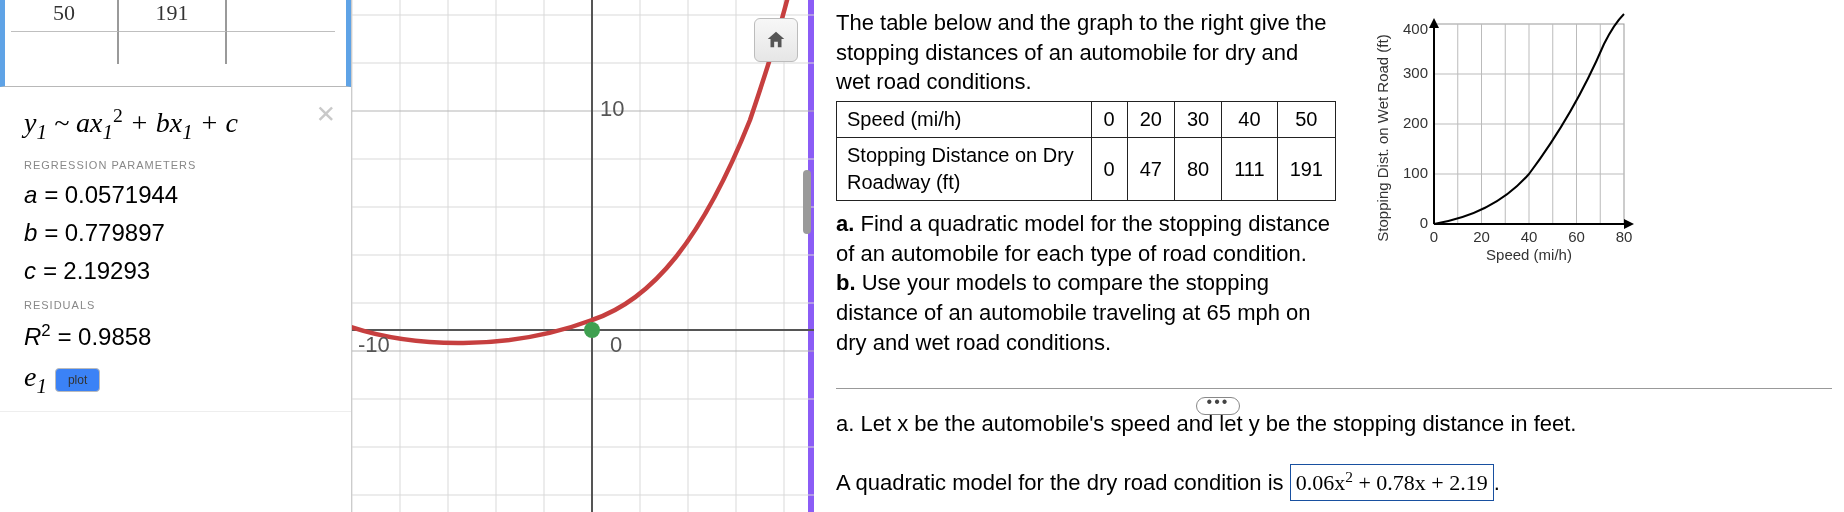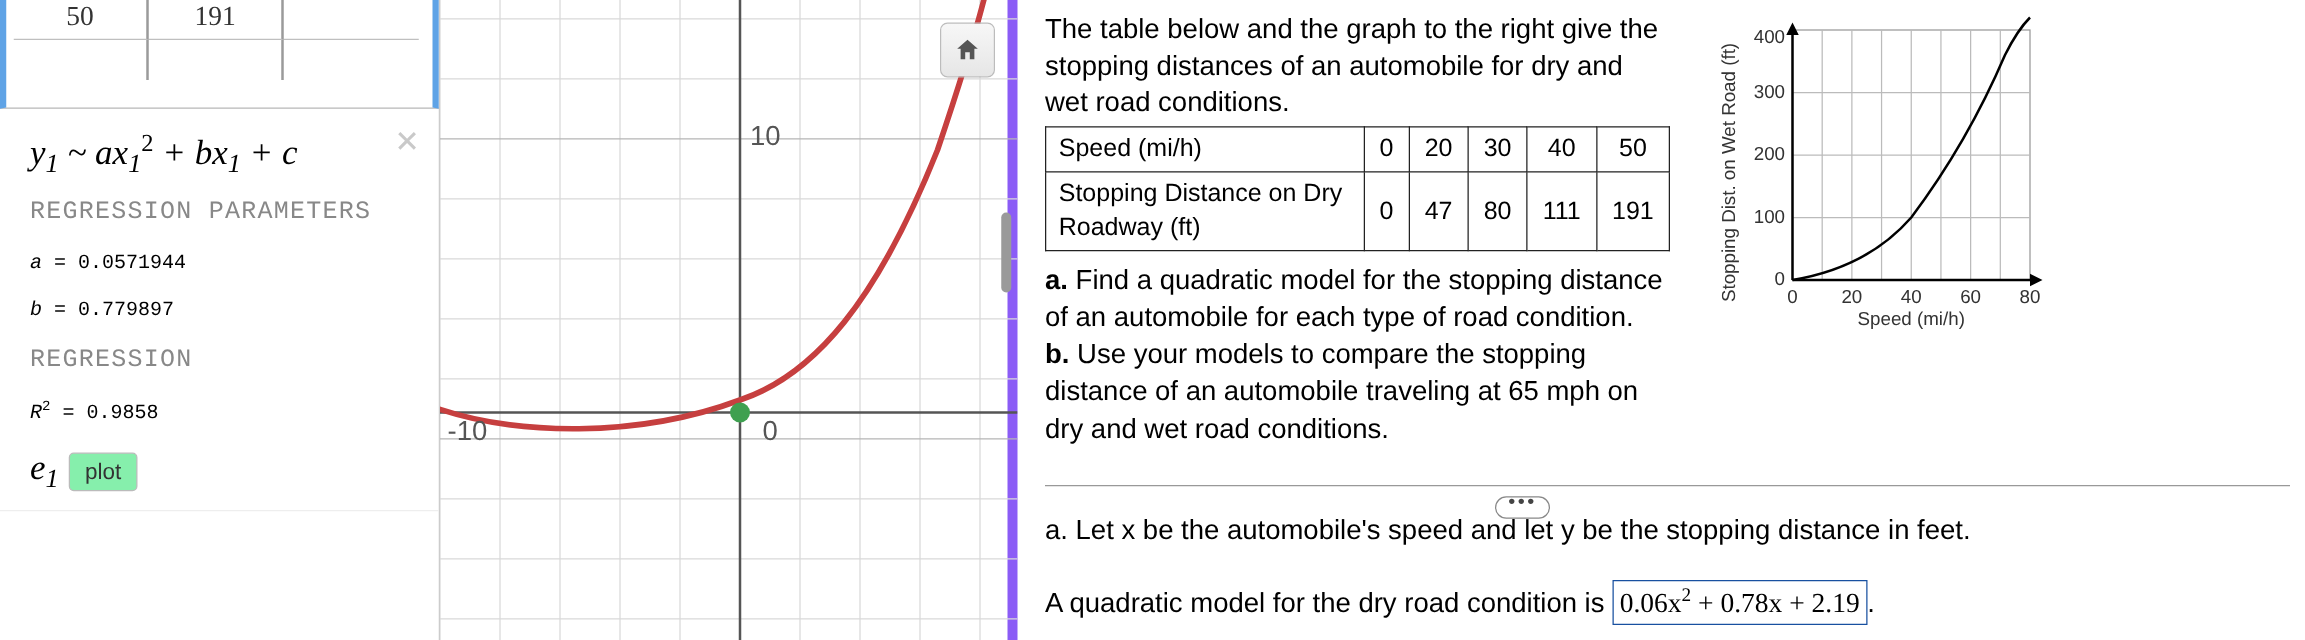--- a/index.html
+++ b/index.html
@@ -56,54 +56,54 @@
   }
   .close-x {
     position: absolute;
     right: 16px; top: 8px;
     font-size: 34px;
     font-weight: 700;
     color: #c9c9c9;
     cursor: pointer;
   }
   .section-label {
-    font-family: Liberation Mono, monospace;
+    font-family: Liberation Sans, sans-serif;
     font-style: normal;
-    font-size: 20px;
+    font-size: 11px;
     letter-spacing: 1px;
     color: #888;
     margin: 14px 0 6px 0;
   }
   .param-line, .stat-line {
-    font-family: Liberation Mono, monospace;
+    font-family: Liberation Sans, sans-serif;
     font-style: italic;
-    font-size: 16px;
-    margin: 20px 0;
+    font-size: 24px;
+    margin: 10px 0;
   }
   .param-line .num, .stat-line .num { font-style: normal; }
   .plot-btn {
     display: inline-block;
     font-family: -apple-system, Arial, sans-serif;
     font-style: normal;
-    font-size: 18px;
+    font-size: 12px;
     border: 1px solid #bbb;
     border-radius: 4px;
     padding: 4px 12px;
     margin-left: 8px;
     color: #333;
-    background: #86efac;
+    background: #3b82f6;
   }
 
   
   .graph {
     width: 462px;
     flex-shrink: 0;
     position: relative;
     background: #fff;
-    border-right: 8px solid #8b5cf6;
+    border-right: 6px solid #8b5cf6;
   }
   .home-btn {
     position: absolute;
     right: 10px; top: 18px;
     width: 44px; height: 44px;
     border: 1px solid #bcbcbc;
     border-radius: 6px;
     background: linear-gradient(#f7f7f7,#e6e6e6);
     display: flex; align-items: center; justify-content: center;
     color: #444;
@@ -192,21 +192,22 @@
   </div>
 
   <div class="expr-block">
     <span class="close-x">×</span>
     <div>
       y<span class="sub">1</span> ~ <span>ax</span><span class="sub">1</span><span class="sup" style="font-style:normal">2</span> + bx<span class="sub">1</span> + c
     </div>
     <div class="section-label">REGRESSION PARAMETERS</div>
     <div class="param-line"><span>a</span> = <span class="num">0.0571944</span></div>
     <div class="param-line"><span>b</span> = <span class="num">0.779897</span></div>
-    <div class="section-label">REGRESSION</div>
+    <div class="param-line"><span>c</span> = <span class="num">2.19293</span></div>
+    <div class="section-label">RESIDUALS</div>
     <div class="stat-line">R<span class="sup" style="font-style:normal">2</span> = <span class="num">0.9858</span></div>
     <div style="display:flex;align-items:center">
       <span style="font-style:italic">e<span class="sub">1</span></span>
       <span class="plot-btn">plot</span>
     </div>
   </div>
 </div>
 
 <div class="graph">
   <svg width="462" height="512">

